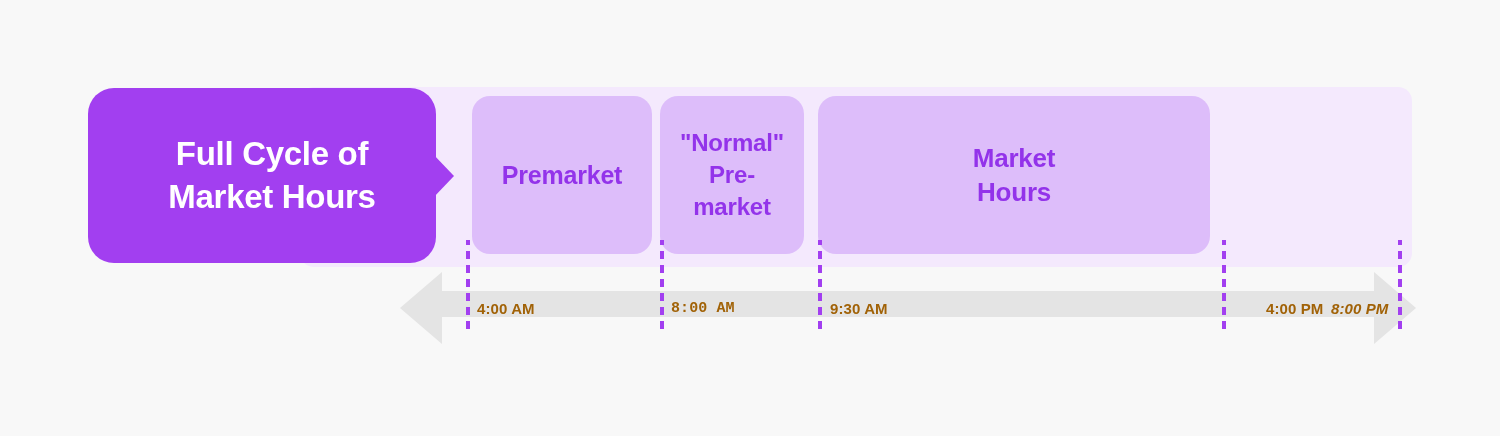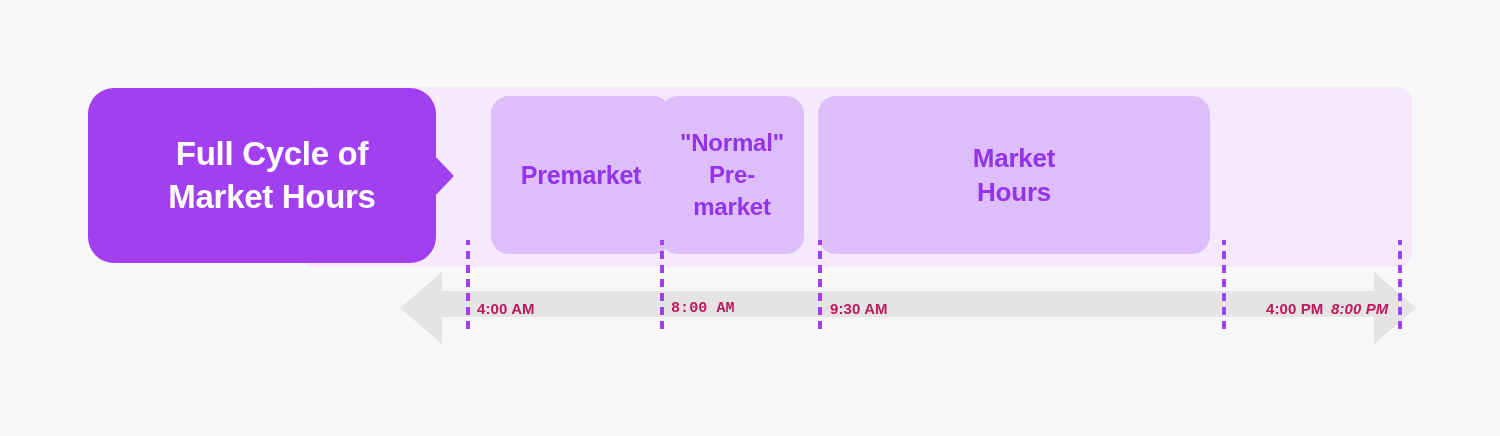--- a/index.html
+++ b/index.html
@@ -46,21 +46,21 @@
     padding: 6px 10px;
   }
   .phase-label {
     color: #9333ea;
     font-weight: bold;
     font-size: 25px;
     line-height: 1.32;
     letter-spacing: -0.2px;
     white-space: pre-line;
   }
-  #box-premarket   { left: 491px;  width: 180px; }
+  #box-premarket   { left: 472px;  width: 180px; }
   #box-normal-pre  { left: 660px;  width: 144px; }
   #box-market      { left: 818px;  width: 392px; }
   #box-after       { left: 1222px; width: 178px; }
 
   #box-normal-pre .phase-label { font-size: 24px; }
   #box-market .phase-label     { font-size: 26px; }
   #box-after .phase-label      { font-size: 25px; }
 
   
   .badge {
@@ -139,21 +139,21 @@
     background-size: 4px 14px;
     background-repeat: repeat-y;
   }
 
   
   .time-label {
     position: absolute;
     top: 300px;
     font-size: 15px;
     font-weight: bold;
-    color: #be185d;
+    color: #a16207;
     white-space: nowrap;
     letter-spacing: 0.1px;
   }
 </style>
 </head>
 <body>
 
 <div id="stage">
 
   <div class="band"></div>

